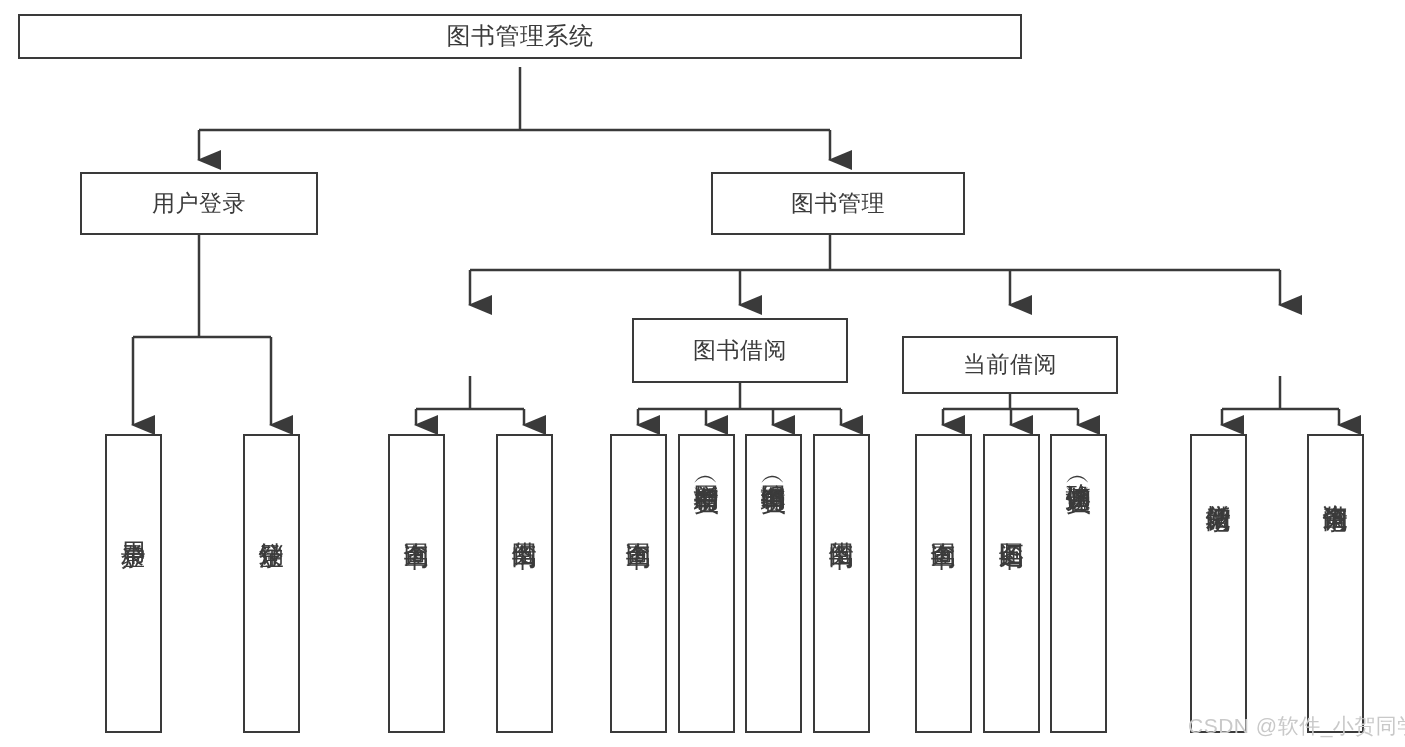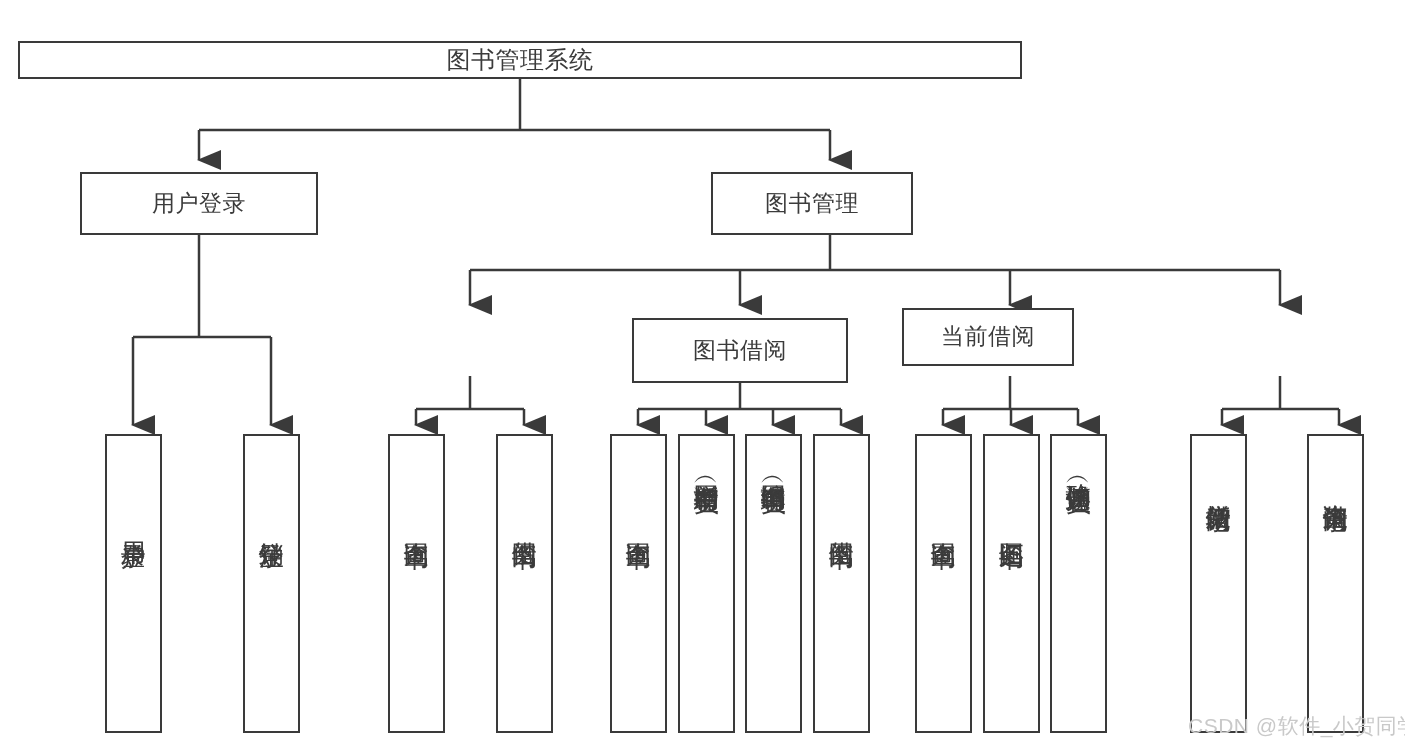--- a/index.html
+++ b/index.html
@@ -123,35 +123,35 @@
       <path d="M 1011 409 L 1011 425" marker-end="url(#arrow)"></path>
       <path d="M 1078 409 L 1078 425" marker-end="url(#arrow)"></path>
 
       <path d="M 1280 376 L 1280 409"></path>
       <path d="M 1222 409 L 1339 409"></path>
       <path d="M 1222 409 L 1222 425" marker-end="url(#arrow)"></path>
       <path d="M 1339 409 L 1339 425" marker-end="url(#arrow)"></path>
     </g>
   </svg>
 
-  <div class="node horiz root" style="left:18px; top:14px; width:1004px; height:38px;margin-top:27px;">
+  <div class="node horiz root" style="left:18px; top:14px; width:1004px; height:45px;">
     <span class="label">图书管理系统</span>
   </div>
 
   <div class="node horiz" style="left:80px; top:172px; width:238px; height:63px;">
     <span class="label">用户登录</span>
   </div>
-  <div class="node horiz" style="left:711px; top:172px; width:202px; height:63px;">
+  <div class="node horiz" style="left:711px; top:172px; width:254px; height:63px;">
     <span class="label">图书管理</span>
   </div>
 
   <div class="node horiz" style="left:632px; top:318px; width:216px; height:65px;">
     <span class="label">图书借阅</span>
   </div>
-  <div class="node horiz" style="left:902px; top:308px; width:172px; height:58px;">
+  <div class="node horiz" style="left:902px; top:336px; width:216px; height:58px;">
     <span class="label">当前借阅</span>
   </div>
 
   <div class="node vert pad-mid" style="left:105px; top:434px; width:57px; height:299px;">
     <span class="label">用户登录</span>
   </div>
   <div class="node vert pad-mid" style="left:243px; top:434px; width:57px; height:299px;">
     <span class="label">注销登录</span>
   </div>
 

